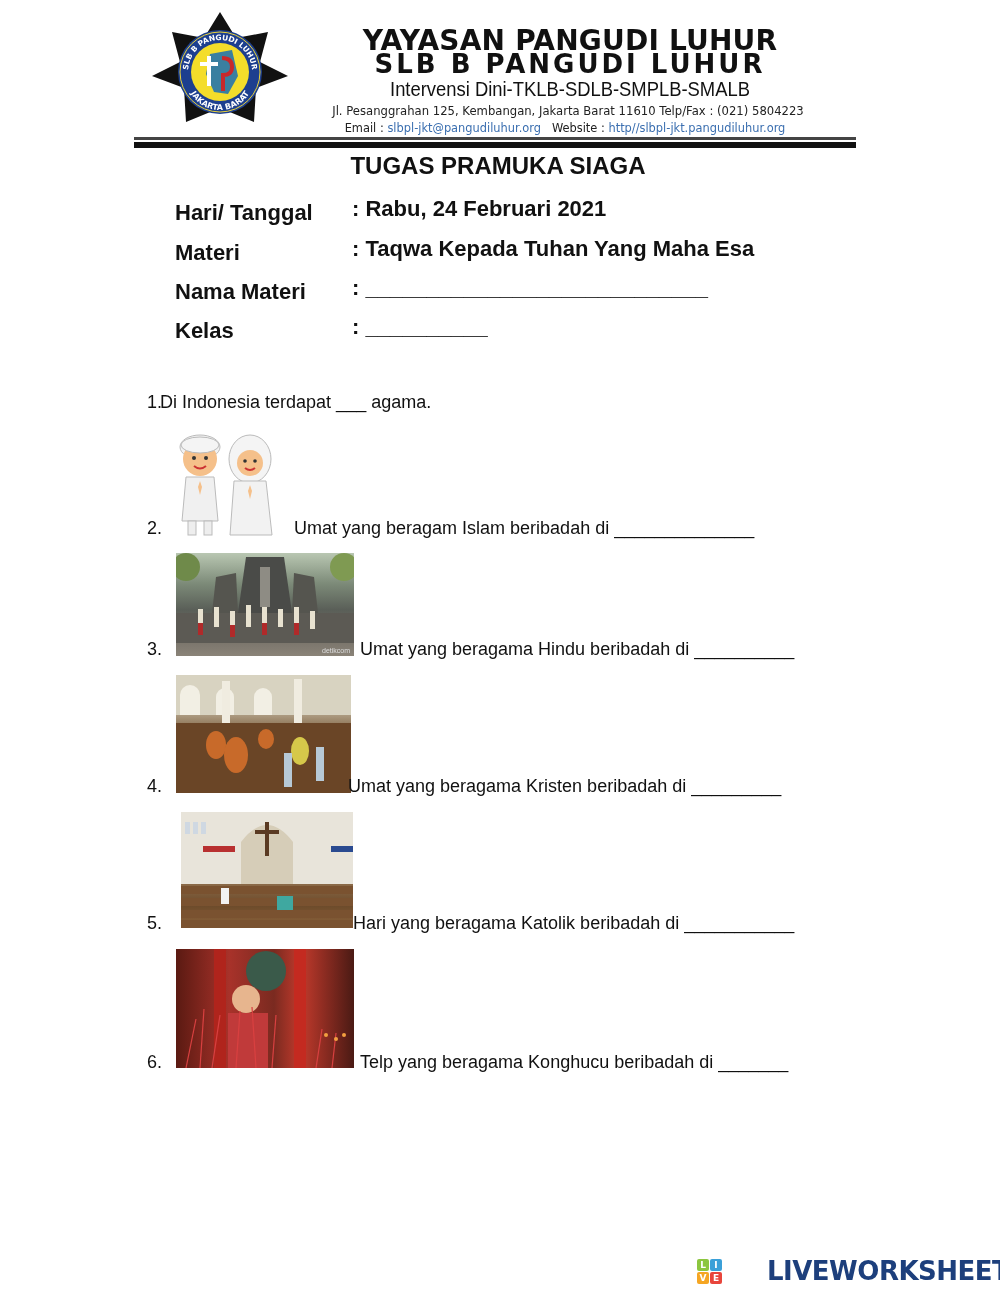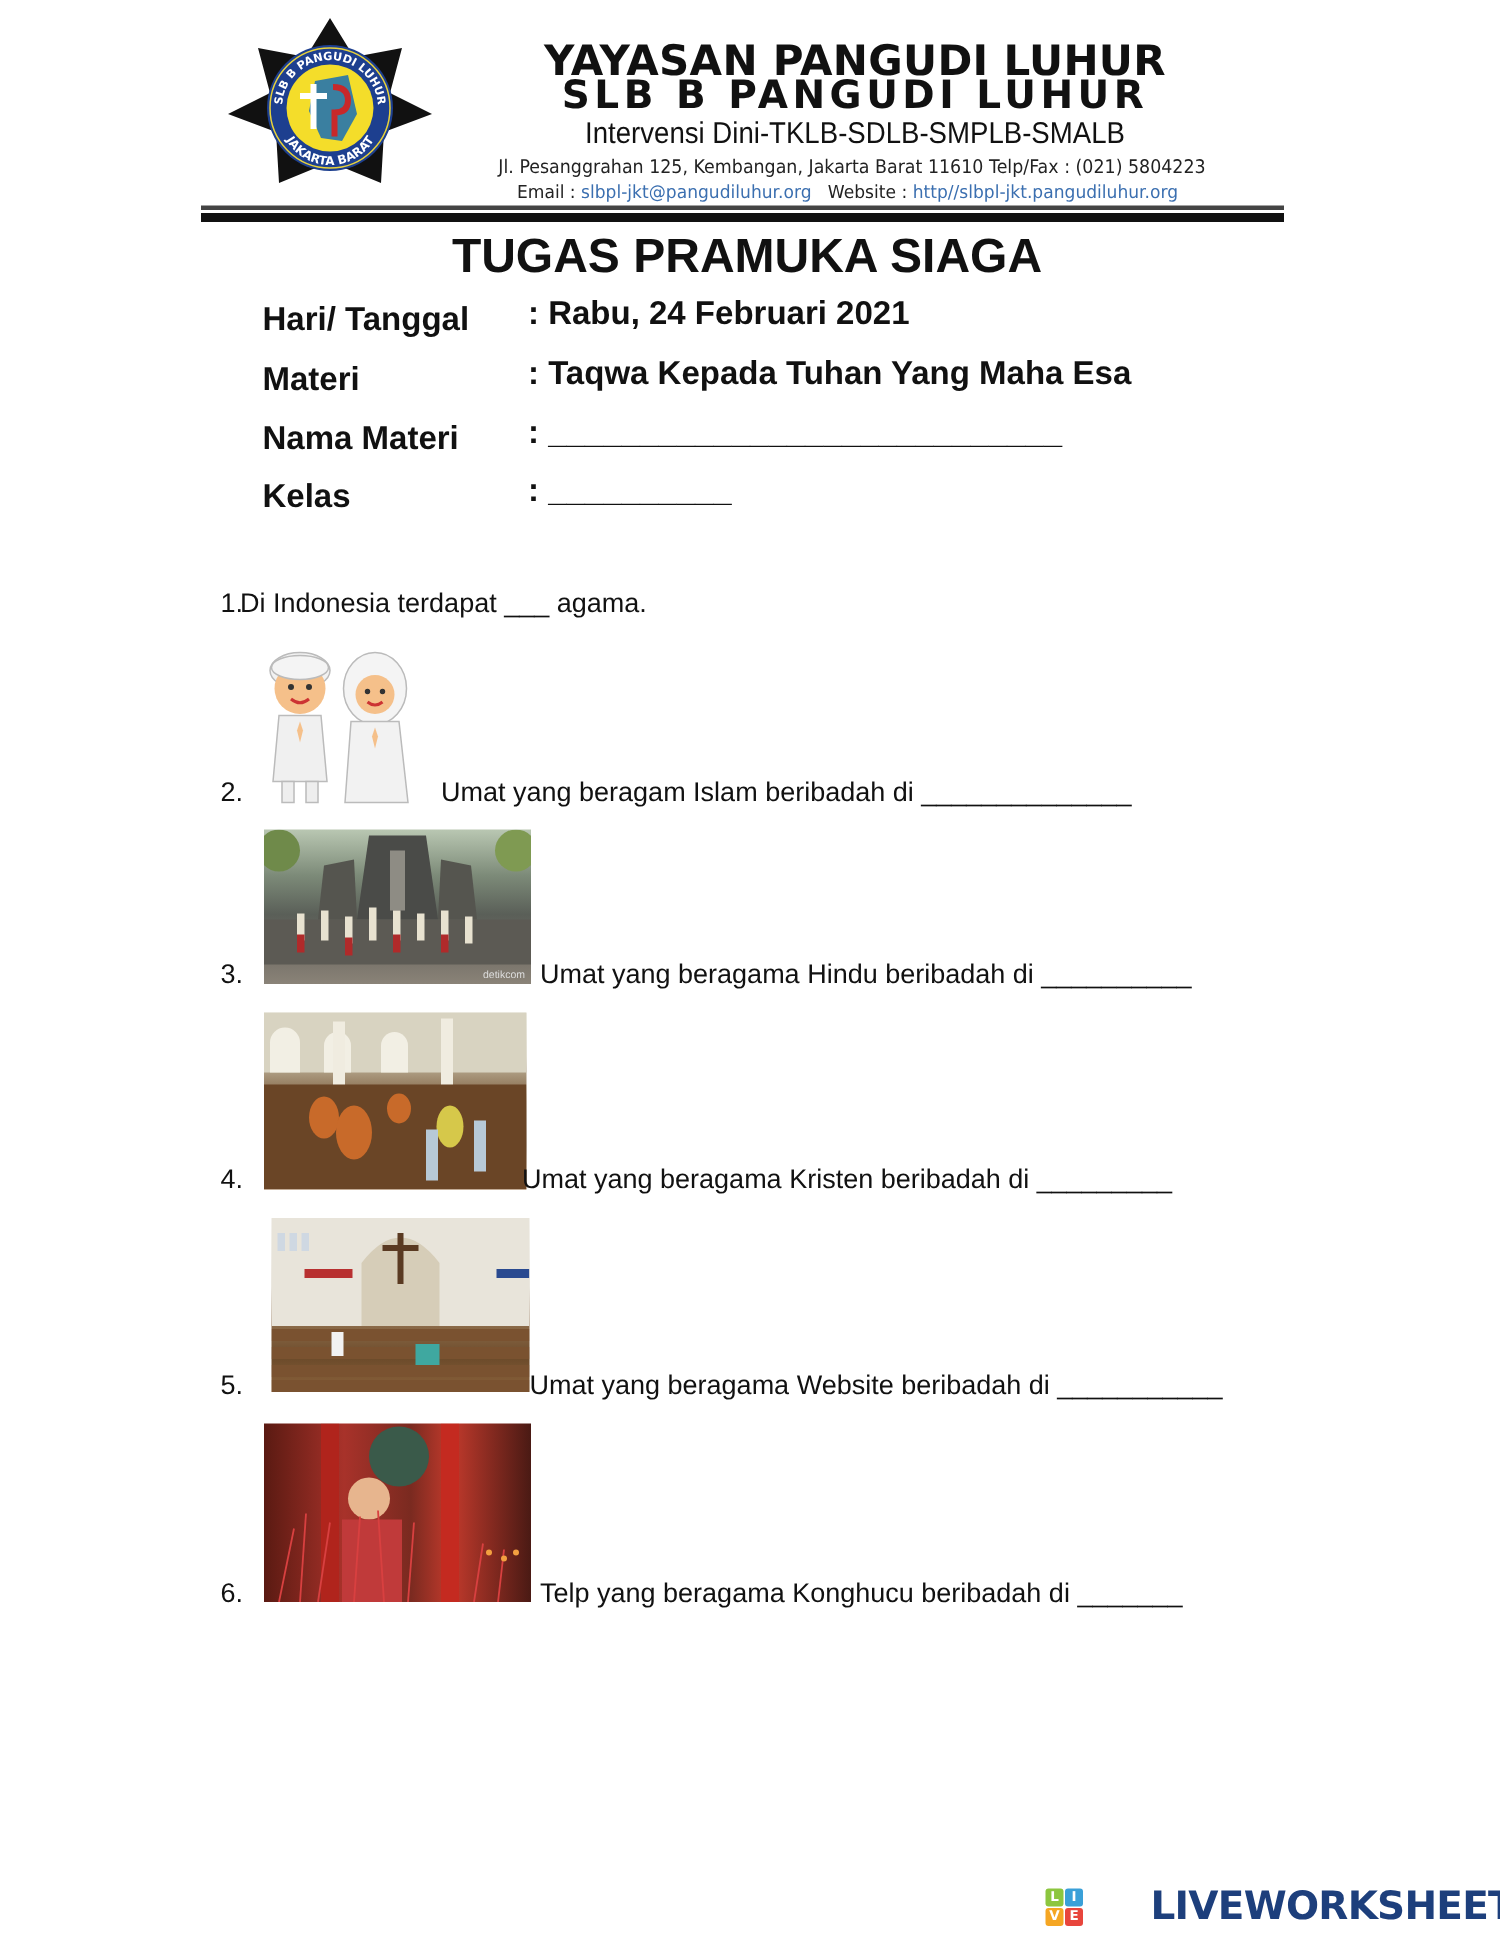--- a/index.html
+++ b/index.html
@@ -11,21 +11,21 @@
   .lh-org { left:330px; top:24px; width:480px; text-align:center; font-family:"DejaVu Sans", sans-serif; font-weight:bold; font-size:28px; letter-spacing:0.2px; color:#111; }
   .lh-school { left:330px; top:49px; width:480px; text-align:center; font-family:"DejaVu Sans", sans-serif; font-size:26px; letter-spacing:3px; color:#111; font-weight:bold; }
   .lh-units { left:330px; top:78px; width:480px; text-align:center; font-family:"Liberation Sans", sans-serif; font-size:20px; color:#111; transform:scaleX(0.92); transform-origin:center; }
   .lh-address { left:288px; top:103px; width:560px; text-align:center; font-family:"DejaVu Sans", sans-serif; font-size:12.5px; color:#222; transform:scaleX(0.93); transform-origin:center; }
   .lh-contact { left:300px; top:121px; width:530px; text-align:center; font-family:"DejaVu Sans", sans-serif; font-size:12px; color:#222; transform:scaleX(0.95); transform-origin:center; }
   .lh-contact .lnk { color:#3b6fb0; }
   .rule-top { left:134px; top:137px; width:722px; height:3px; background:#444; }
   .rule-bot { left:134px; top:142px; width:722px; height:6px; background:#111; }
 
   
-  .doc-title { left:0; top:152px; width:996px; text-align:center; font-weight:bold; font-size:32px; color:#111; }
+  .doc-title { left:0; top:152px; width:996px; text-align:center; font-weight:bold; font-size:24px; color:#111; }
   .meta-row { left:175px; height:30px; font-weight:bold; font-size:22px; color:#111; }
   .meta-label { position:absolute; left:0; top:4px; white-space:nowrap; }
   .meta-value { position:absolute; left:177px; top:0; white-space:nowrap; }
 
   
   .q-num { font-size:18px; color:#111; }
   .q-text { font-size:18px; color:#111; white-space:nowrap; }
   .pic { overflow:hidden; }
 
   
@@ -206,21 +206,21 @@
       <rect x="0" y="74" width="172" height="8"></rect>
         <rect x="0" y="86" width="172" height="8"></rect>
         <rect x="0" y="98" width="172" height="8"></rect>
         <rect x="0" y="108" width="172" height="8"></rect>
     </g>
     <rect x="40" y="76" width="8" height="16" fill="#f2f2f2"></rect>
     <rect x="96" y="84" width="16" height="14" fill="#3fa8a0"></rect>
   </svg>
 </div>
 <div class="abs q-num" style="left:147px; top:913px;">5.</div>
-<div class="abs q-text" style="left:353px; top:913px;">Umat yang beragama Website beribadah di ___________</div>
+<div class="abs q-text" style="left:353px; top:913px;">Hari yang beragama Katolik beribadah di ___________</div>
 
 <div class="abs pic pic-klenteng">
   <svg width="178" height="119" viewBox="0 0 178 119">
     <rect x="38" y="0" width="12" height="119" fill="#b0241c"></rect>
     <rect x="118" y="0" width="12" height="119" fill="#c42a20"></rect>
     <circle cx="90" cy="22" r="20" fill="#3a5a4a"></circle>
     <circle cx="70" cy="50" r="14" fill="#e7b58e"></circle>
     <path d="M52,64 h40 v55 h-40 z" fill="#c03a3a"></path>
     <g stroke="#d84040" stroke-width="1.2">
       <line x1="10" y1="119" x2="20" y2="70"></line>

